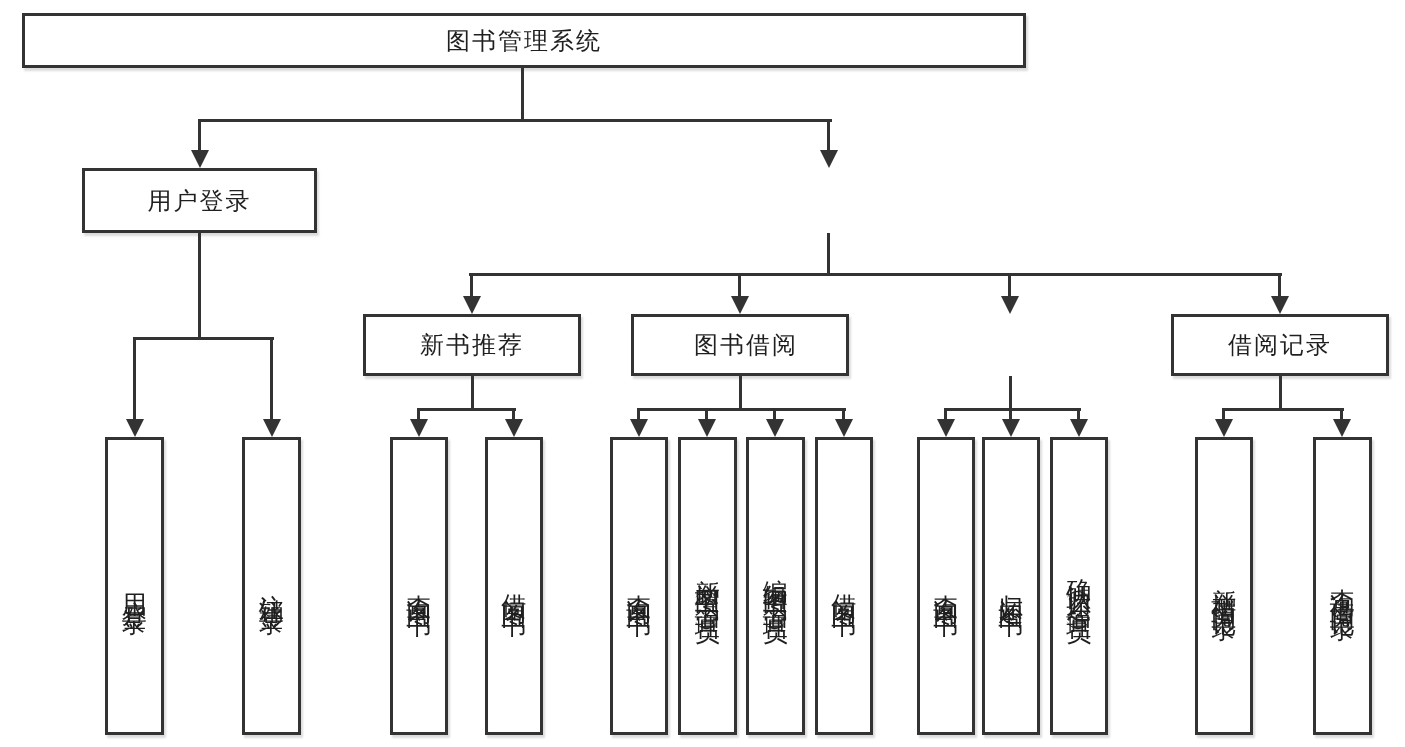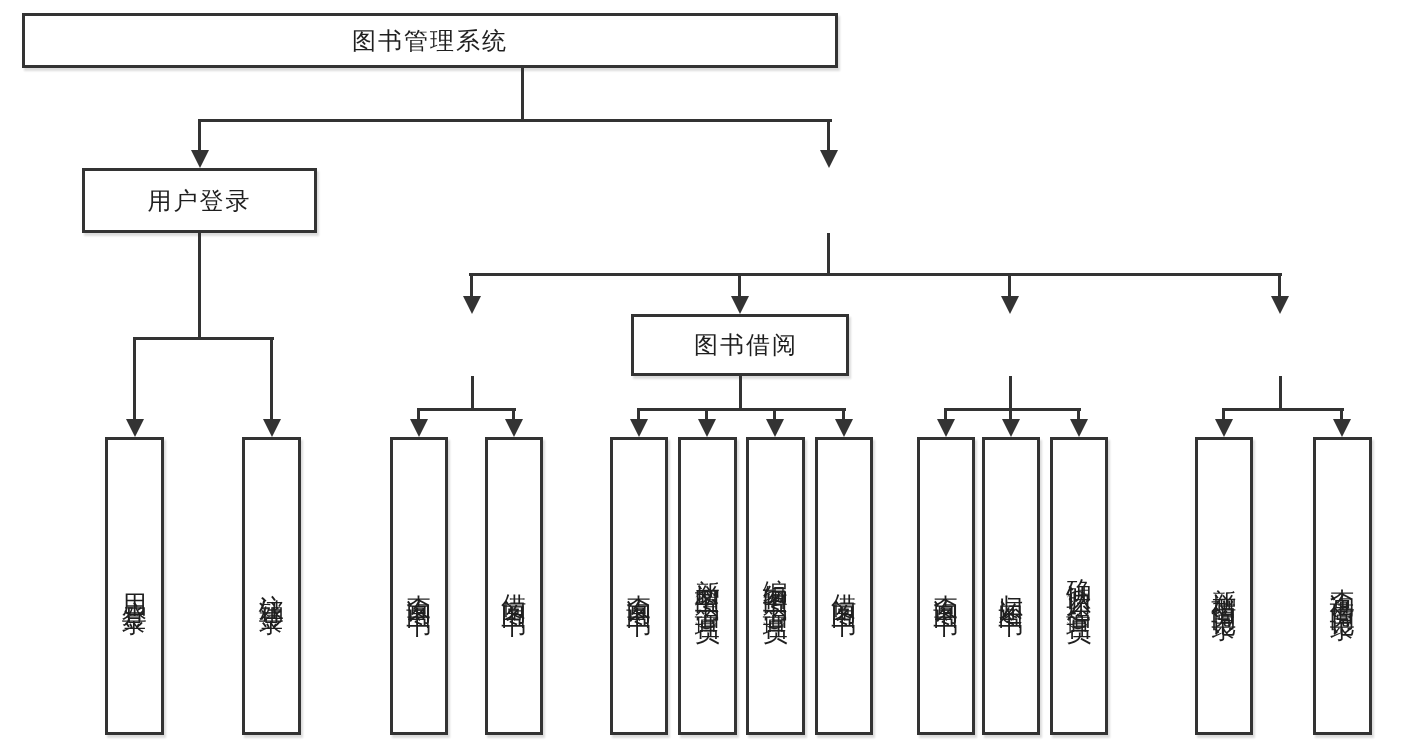--- a/index.html
+++ b/index.html
@@ -32,21 +32,21 @@
     position:absolute;left:1150px;top:712px;width:252px;
     font-size:23px;color:rgba(168,168,168,0.95);letter-spacing:1px;
     white-space:nowrap;z-index:9;
   }
 </style>
 </head>
 <body>
 
 <div class="stage">
 
-  <div class="hbox" style="left:22px;top:13px;width:816px;height:55px;">图书管理系统</div>
+  <div class="hbox" style="left:22px;top:13px;width:1004px;height:55px;">图书管理系统</div>
 
   <div class="vl" style="left:521px;top:68px;height:53px;"></div>
   <div class="hl" style="left:198px;top:119px;width:634px;"></div>
   <div class="vl" style="left:198px;top:119px;height:33px;"></div>
   <div class="ar" style="left:191px;top:150px;"></div>
   <div class="vl" style="left:827px;top:119px;height:33px;"></div>
   <div class="ar" style="left:820px;top:150px;"></div>
 
   <div class="hbox" style="left:82px;top:168px;width:235px;height:65px;">用户登录</div>
 
@@ -64,21 +64,23 @@
   <div class="hl" style="left:469px;top:273px;width:813px;"></div>
   <div class="vl" style="left:470px;top:273px;height:25px;"></div>
   <div class="ar" style="left:463px;top:296px;"></div>
   <div class="vl" style="left:738px;top:273px;height:25px;"></div>
   <div class="ar" style="left:731px;top:296px;"></div>
   <div class="vl" style="left:1008px;top:273px;height:25px;"></div>
   <div class="ar" style="left:1001px;top:296px;"></div>
   <div class="vl" style="left:1278px;top:273px;height:25px;"></div>
   <div class="ar" style="left:1271px;top:296px;"></div>
 
+  <div class="hbox" style="left:363px;top:314px;width:218px;height:62px;">新书推荐</div>
   <div class="hbox" style="left:631px;top:314px;width:218px;height:62px;padding-left:12px;">图书借阅</div>
+  <div class="hbox" style="left:1171px;top:314px;width:218px;height:62px;">借阅记录</div>
 
   <div class="vl" style="left:471px;top:376px;height:34px;"></div>
   <div class="hl" style="left:417px;top:408px;width:99px;"></div>
   <div class="vl" style="left:417px;top:408px;height:13px;"></div>
   <div class="ar" style="left:410px;top:419px;"></div>
   <div class="vl" style="left:512px;top:408px;height:13px;"></div>
   <div class="ar" style="left:505px;top:419px;"></div>
 
   <div class="vbox" style="left:390px;top:437px;width:58px;height:298px;">查询图书</div>
   <div class="vbox" style="left:485px;top:437px;width:58px;height:298px;">借阅图书</div>

